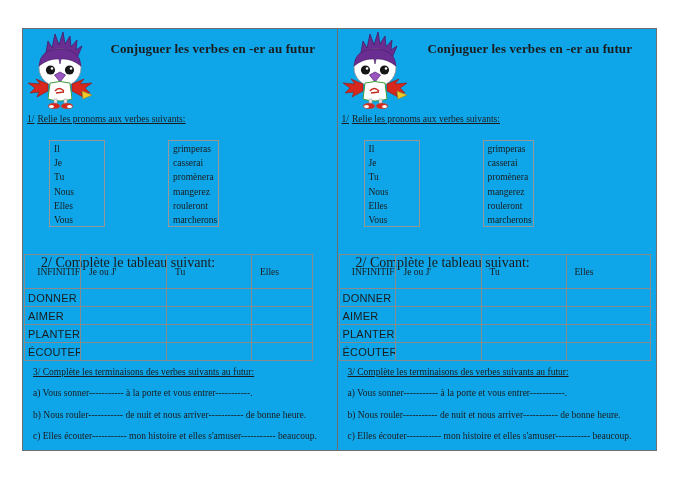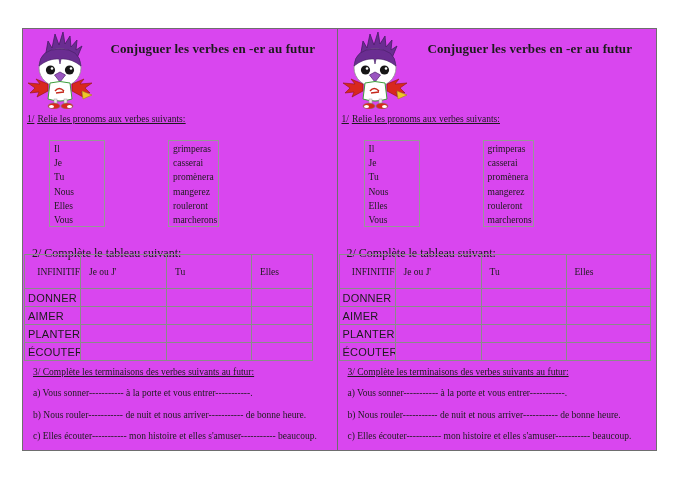--- a/index.html
+++ b/index.html
@@ -3,21 +3,21 @@
 <meta charset="utf-8">
 <style>
   html,body{margin:0;padding:0;}
   body{
     width:680px;height:480px;background:#ffffff;overflow:hidden;
     font-family:"Liberation Serif", serif;color:#1b1b1b;
     -webkit-font-smoothing:antialiased;
   }
   .sheet{
     position:absolute;left:22px;top:28px;width:635px;height:423px;
-    border:1px solid #6e6e6e;display:flex;box-sizing:border-box;background:#d946ef;
+    border:1px solid #6e6e6e;display:flex;box-sizing:border-box;background:#0ea5e9;
   }
   .panel{position:relative;width:315px;box-sizing:border-box;}
   .panel.left{border-right:1px solid #6e6e6e;}
   .panel.right{width:319px;}
   
   .mascot{position:absolute;left:3px;top:2px;width:68px;height:78px;}
   .title{
     position:absolute;left:72px;right:6px;top:12px;margin:0;
     font-size:13px;font-weight:bold;text-align:center;letter-spacing:0.1px;
   }
@@ -25,21 +25,21 @@
   .s1-heading{position:absolute;left:4px;top:85px;margin:0;font-size:9.5px;white-space:nowrap;text-decoration:underline;}
   .s1-heading .num{margin-right:3px;}
   .u{text-decoration:underline;}
   .box{
     position:absolute;top:111px;border:1px solid #979797;box-sizing:border-box;
     font-size:9.5px;line-height:14.2px;padding:1px 0 0 4px;height:87px;
   }
   .box.pronouns{left:26px;width:56px;}
   .box.verbs{left:145px;width:51px;}
   
-  .s2-heading{position:absolute;left:2px;top:210px;margin:7px;font-size:12px;white-space:nowrap;}
+  .s2-heading{position:absolute;left:2px;top:210px;margin:16px;font-size:14px;white-space:nowrap;}
   .conj-table{
     position:absolute;left:1px;top:225px;border-collapse:collapse;table-layout:fixed;
     width:289px;font-size:9.5px;
   }
   .panel.right .conj-table{width:312px;}
   .conj-table td,.conj-table th{
     border:1px solid #8a8a8a;height:17px;padding:0 0 0 3px;font-weight:normal;
     overflow:hidden;white-space:nowrap;
   }
   .conj-table th{text-align:left;padding:8px;}

